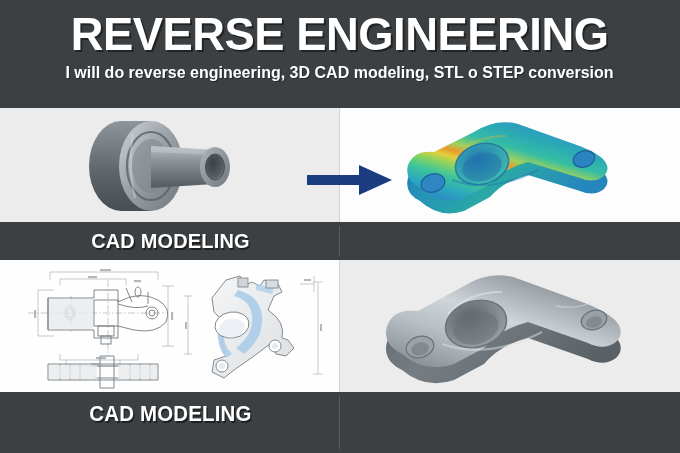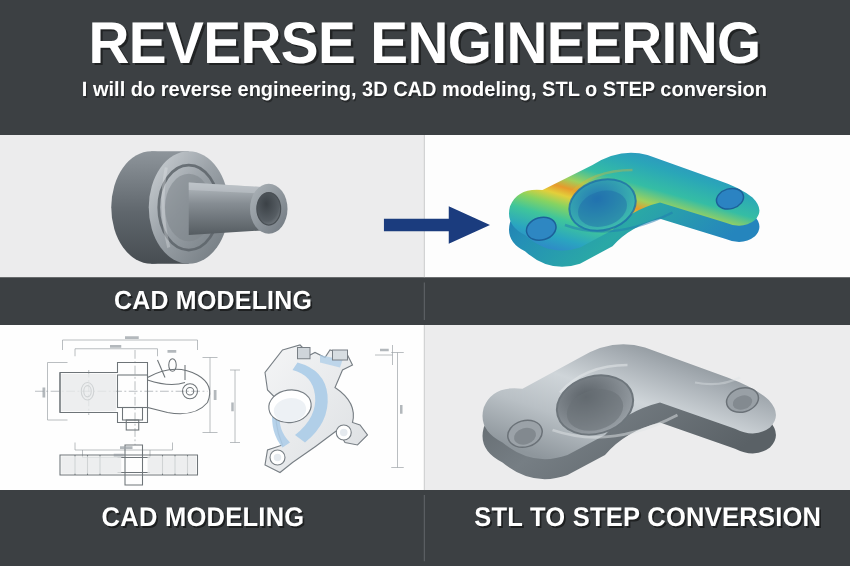--- a/index.html
+++ b/index.html
@@ -325,19 +325,16 @@
         <path d="M196 44 Q216 48 232 40" stroke="#dfe3e6" stroke-width="1.8" fill="none" opacity=".4"></path>
       </svg>
     </div>
     <div class="vdiv"></div>
   </div>
 
   <div class="band band-b">
     <div class="band-cell">
       <span class="band-label">CAD MODELING</span>
     </div>
-    <div class="band-cell">
-      <span class="band-label">STL TO STEP CONVERSION</span>
-    </div>
     <div class="band-div"></div>
   </div>
 
 </div>
 
 </body></html>

